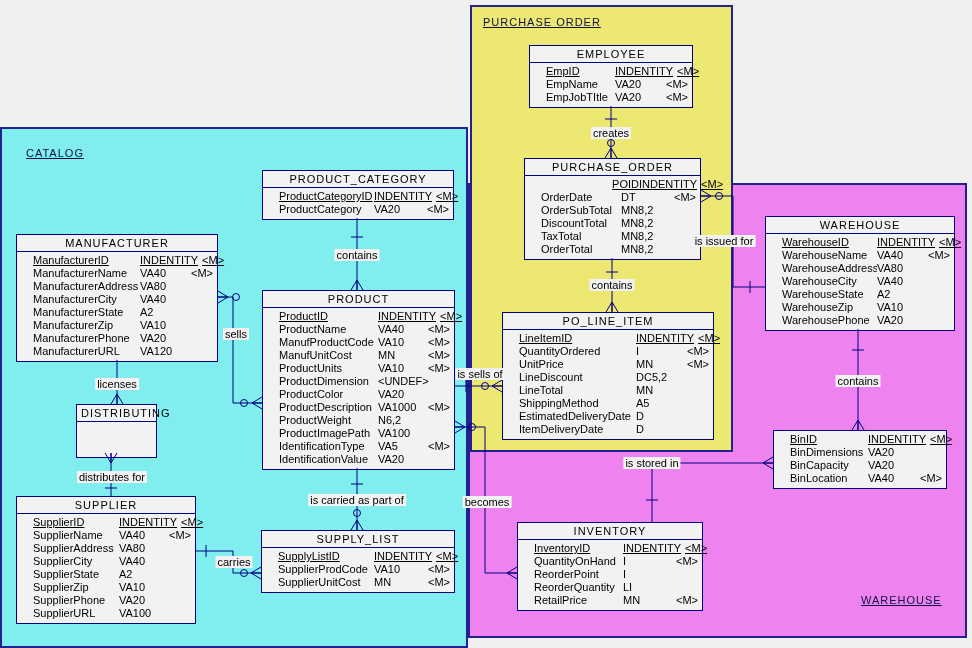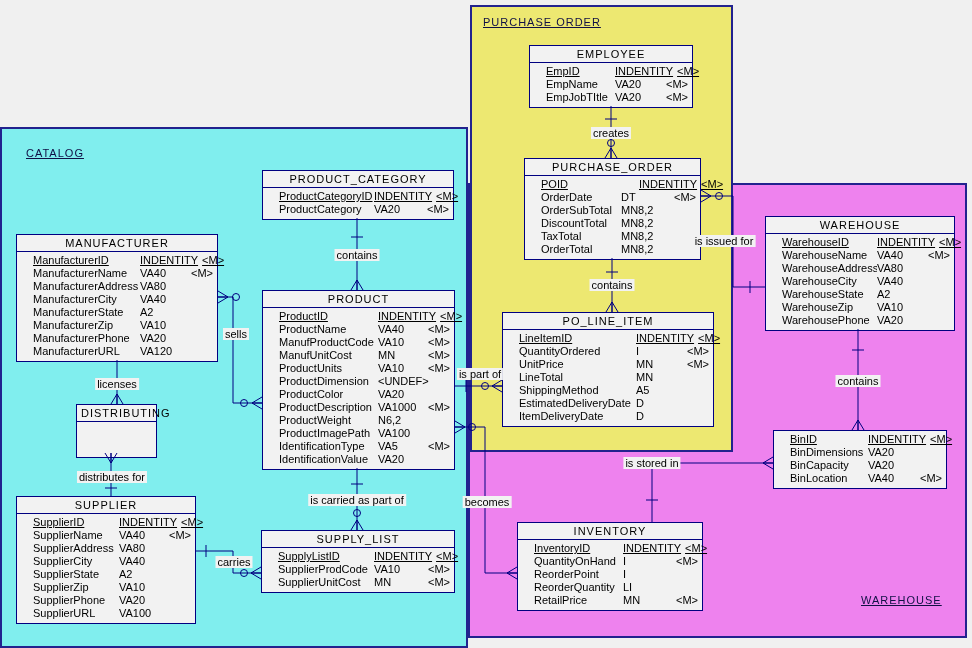--- a/index.html
+++ b/index.html
@@ -318,21 +318,21 @@
           <span class="attr-name" style="width: 69px;">EmpJobTItle</span>
           <span class="attr-type">VA20</span>
           <span class="attr-m">&lt;M&gt;</span>
         </div>
       </div>
     </div>
     <div class="entity" style="left: 524px; top: 158px; width: 177px;">
       <div class="entity-title">PURCHASE_ORDER</div>
       <div class="entity-rows">
         <div class="attr-row pk">
-          <span class="attr-name" style="width: 98px;">POID</span>
+          <span class="attr-name" style="width: 98px; text-align: right;">POID</span>
           <span class="attr-type">INDENTITY</span>
           <span class="attr-m">&lt;M&gt;</span>
         </div>
         <div class="attr-row">
           <span class="attr-name" style="width: 80px;">OrderDate</span>
           <span class="attr-type">DT</span>
           <span class="attr-m">&lt;M&gt;</span>
         </div>
         <div class="attr-row">
           <span class="attr-name" style="width: 80px;">OrderSubTotal</span>
@@ -366,20 +366,25 @@
         </div>
         <div class="attr-row">
           <span class="attr-name" style="width: 117px;">QuantityOrdered</span>
           <span class="attr-type">I</span>
           <span class="attr-m">&lt;M&gt;</span>
         </div>
         <div class="attr-row">
           <span class="attr-name" style="width: 117px;">UnitPrice</span>
           <span class="attr-type">MN</span>
           <span class="attr-m">&lt;M&gt;</span>
+        </div>
+        <div class="attr-row">
+          <span class="attr-name" style="width: 117px;">LineDiscount</span>
+          <span class="attr-type">DC5,2</span>
+          <span class="attr-m"></span>
         </div>
         <div class="attr-row">
           <span class="attr-name" style="width: 117px;">LineTotal</span>
           <span class="attr-type">MN</span>
           <span class="attr-m"></span>
         </div>
         <div class="attr-row">
           <span class="attr-name" style="width: 117px;">ShippingMethod</span>
           <span class="attr-type">A5</span>
           <span class="attr-m"></span>
@@ -491,18 +496,18 @@
       </div>
     </div>
     <div class="rel-label" style="left: 236px; top: 334px;">sells</div>
     <div class="rel-label" style="left: 117px; top: 384px;">licenses</div>
     <div class="rel-label" style="left: 112px; top: 477px;">distributes for</div>
     <div class="rel-label" style="left: 357px; top: 255px;">contains</div>
     <div class="rel-label" style="left: 357px; top: 500px;">is carried as part of</div>
     <div class="rel-label" style="left: 234px; top: 562px;">carries</div>
     <div class="rel-label" style="left: 611px; top: 133px;">creates</div>
     <div class="rel-label" style="left: 612px; top: 285px;">contains</div>
-    <div class="rel-label" style="left: 480px; top: 374px;">is part of</div>
+    <div class="rel-label" style="left: 480px; top: 374px;">is sells of</div>
     <div class="rel-label" style="left: 487px; top: 502px;">becomes</div>
     <div class="rel-label" style="left: 724px; top: 241px;">is issued for</div>
     <div class="rel-label" style="left: 858px; top: 381px;">contains</div>
     <div class="rel-label" style="left: 652px; top: 463px;">is stored in</div>
   </div>
 
 </body></html>

